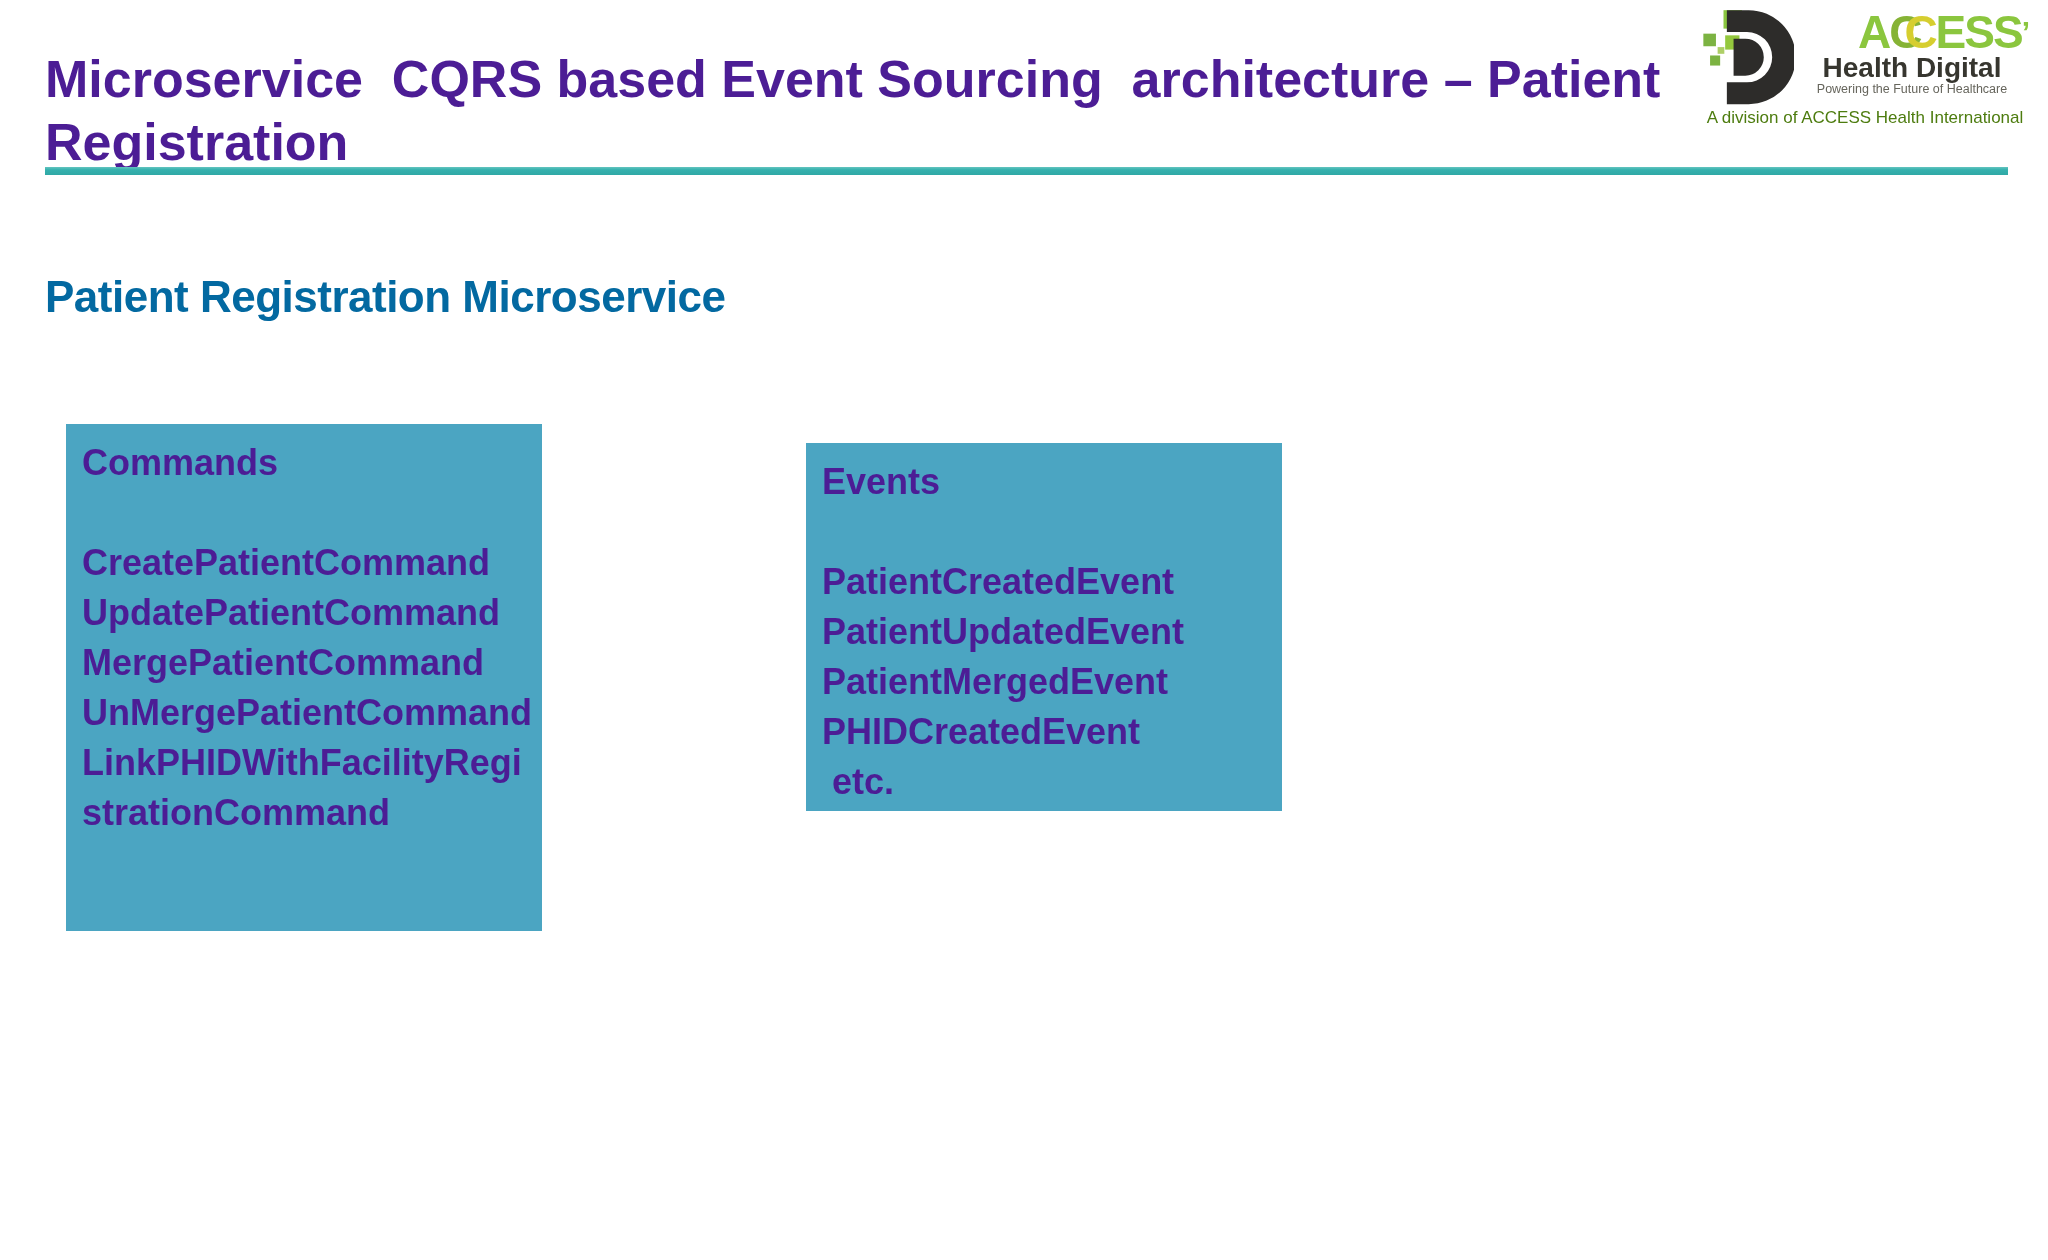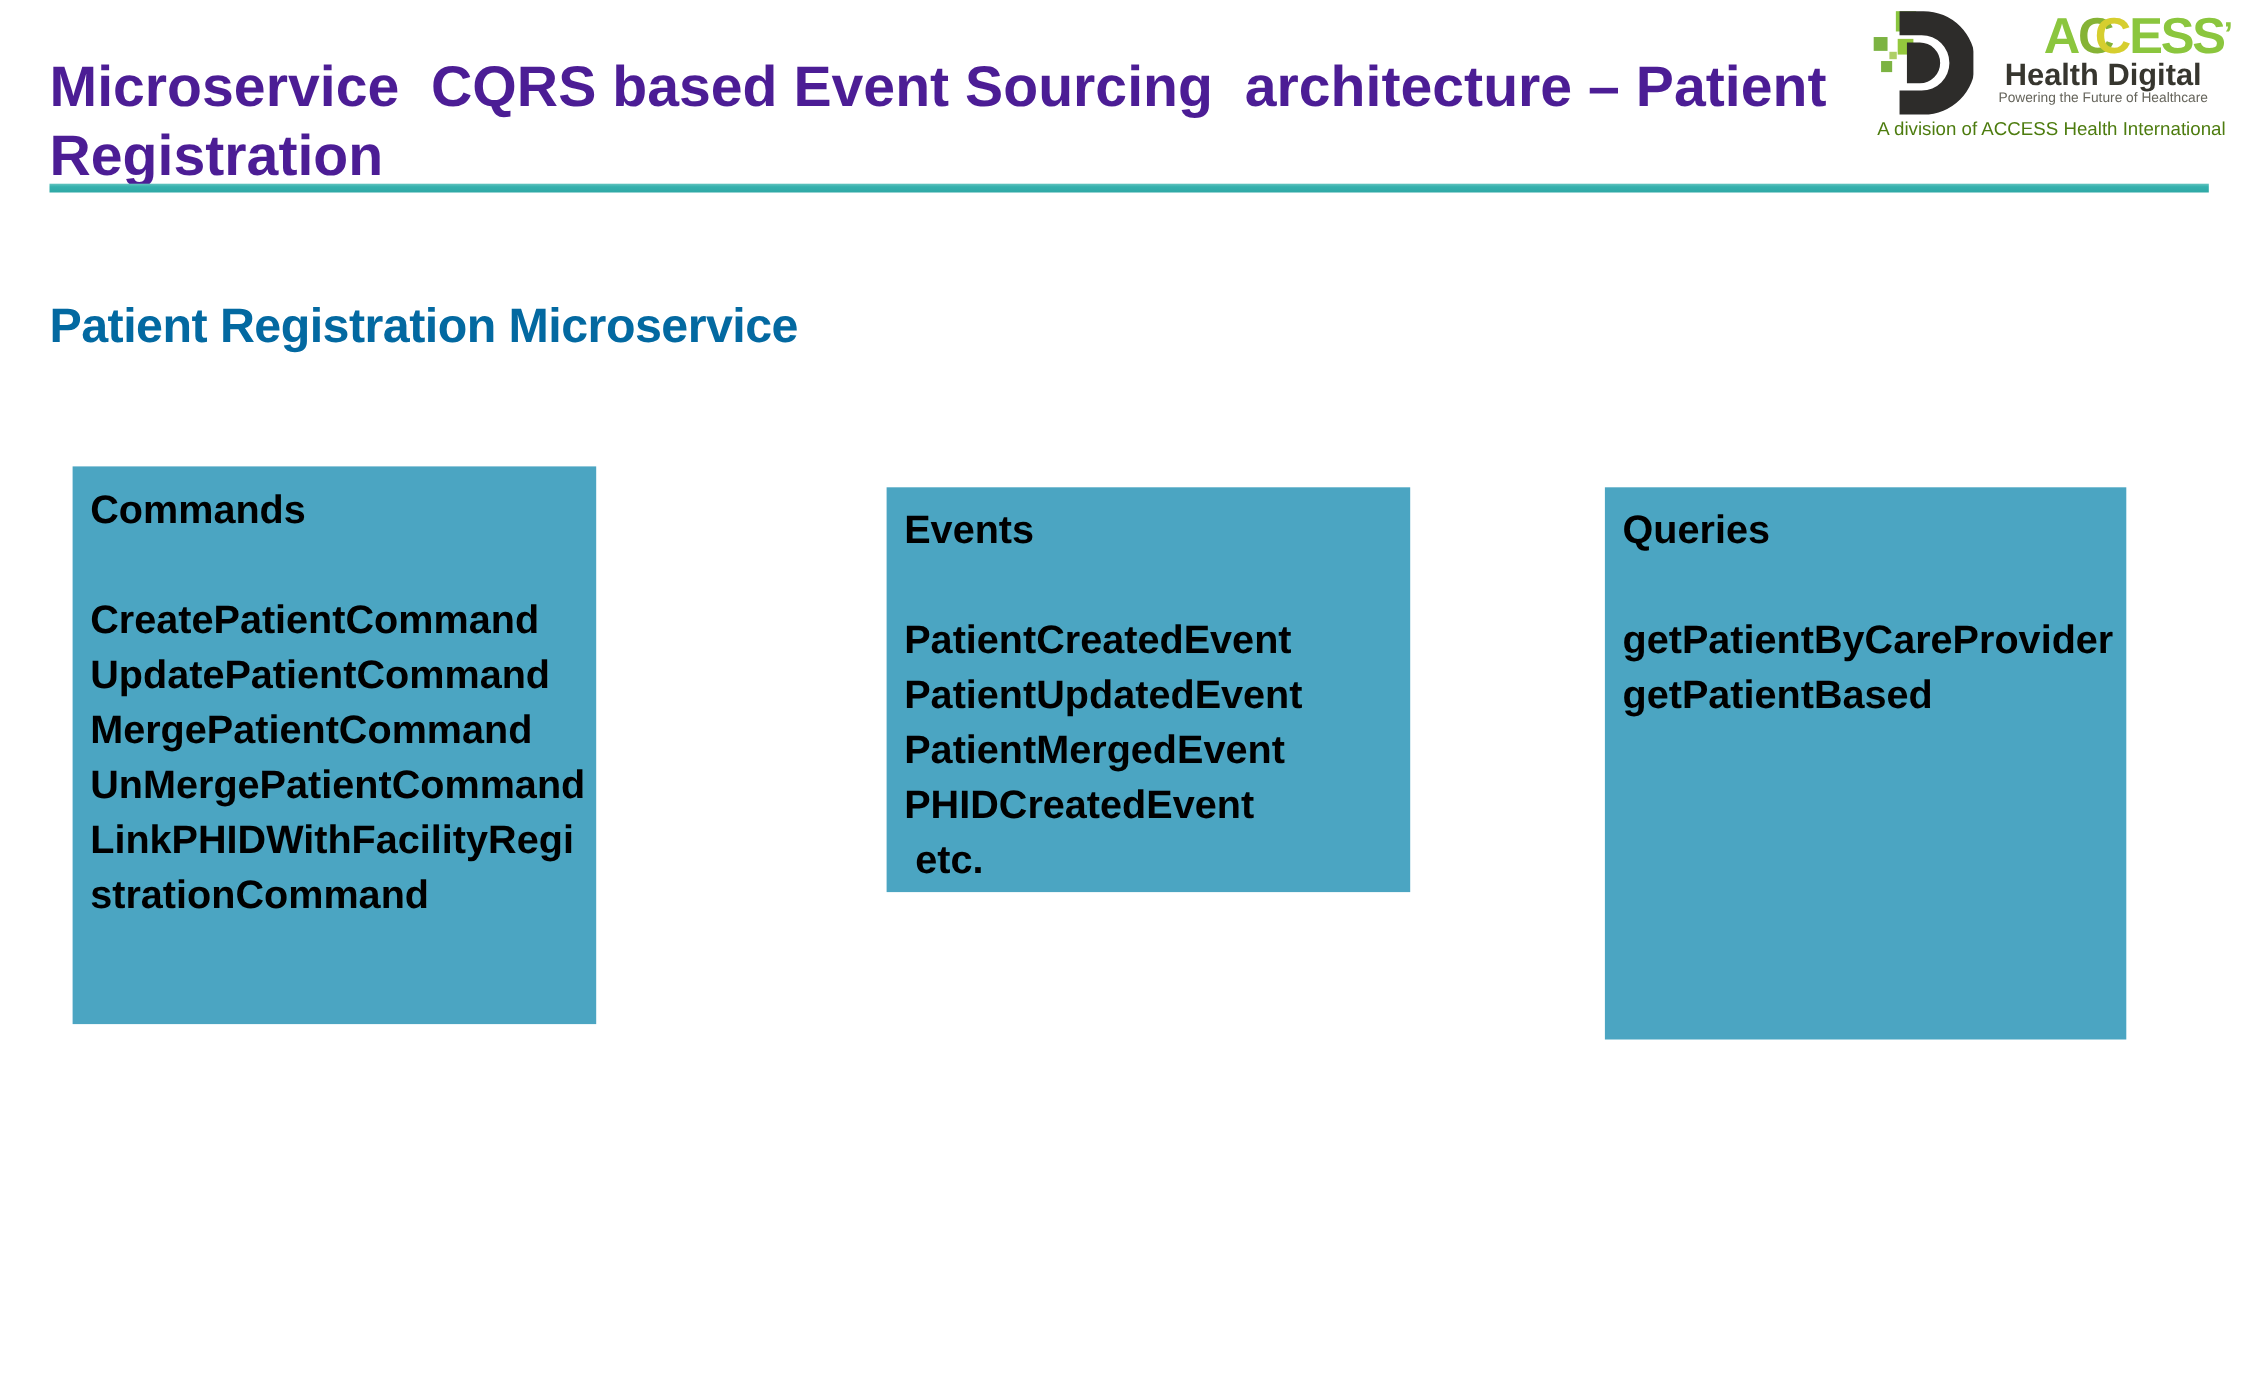--- a/index.html
+++ b/index.html
@@ -21,21 +21,21 @@
 
   
   .section-heading {
     position: absolute; left: 45px; top: 270px;
     font-size: 44px; font-weight: bold; line-height: 54px;
     color: #0369a1; letter-spacing: -0.5px;
   }
 
   
   .service-box {
-    position: absolute; background: #4ba5c2; color: #000000;
+    position: absolute; background: #4ba5c2; color: #4c1d95;
     font-weight: bold; font-size: 36px; line-height: 50px;
     padding: 14px 2px 0 16px;
   }
   .service-box .box-title { white-space: pre-wrap; }
   .service-box .box-items { margin-top: 50px; }
   .service-box .box-item {
     white-space: pre-wrap; overflow-wrap: break-word; word-wrap: break-word;
   }
   #box-commands { left: 66px;  top: 424px; width: 476px; height: 507px; }
   #box-events   { left: 806px; top: 443px; width: 476px; height: 368px; }
@@ -94,27 +94,20 @@
     <div class="box-title">Events</div>
     <div class="box-items">
         <div class="box-item">PatientCreatedEvent</div>
         <div class="box-item">PatientUpdatedEvent</div>
         <div class="box-item">PatientMergedEvent</div>
         <div class="box-item">PHIDCreatedEvent</div>
         <div class="box-item"> etc.</div>
       </div>
   </div>
 
-  <div class="service-box" id="box-queries">
-    <div class="box-title">Queries</div>
-    <div class="box-items">
-        <div class="box-item">getPatientByCareProvider</div>
-        <div class="box-item">getPatientBased</div>
-      </div>
-  </div>
 
   <div class="logo">
     <svg class="logo-mark" width="94" height="100" viewBox="0 0 112 118" aria-hidden="true">
       <rect x="28" y="2" width="22" height="22" fill="#8ac640"></rect>
       <rect x="4" y="30" width="15" height="15" fill="#7cb342"></rect>
       <rect x="30" y="32" width="17" height="17" fill="#94c83d"></rect>
       <rect x="12" y="56" width="12" height="12" fill="#7cb342"></rect>
       <rect x="21" y="46" width="8" height="8" fill="#aecf67"></rect>
       <path fill="#2d2c2a" fill-rule="evenodd" d="M32 2 L58 2 A56 56 0 0 1 58 114 L32 114 L32 88 L56 88 A30 30 0 0 0 56 28 L32 28 Z
            M40 36 L54 36 A22 22 0 0 1 54 80 L40 80 Z"></path>

